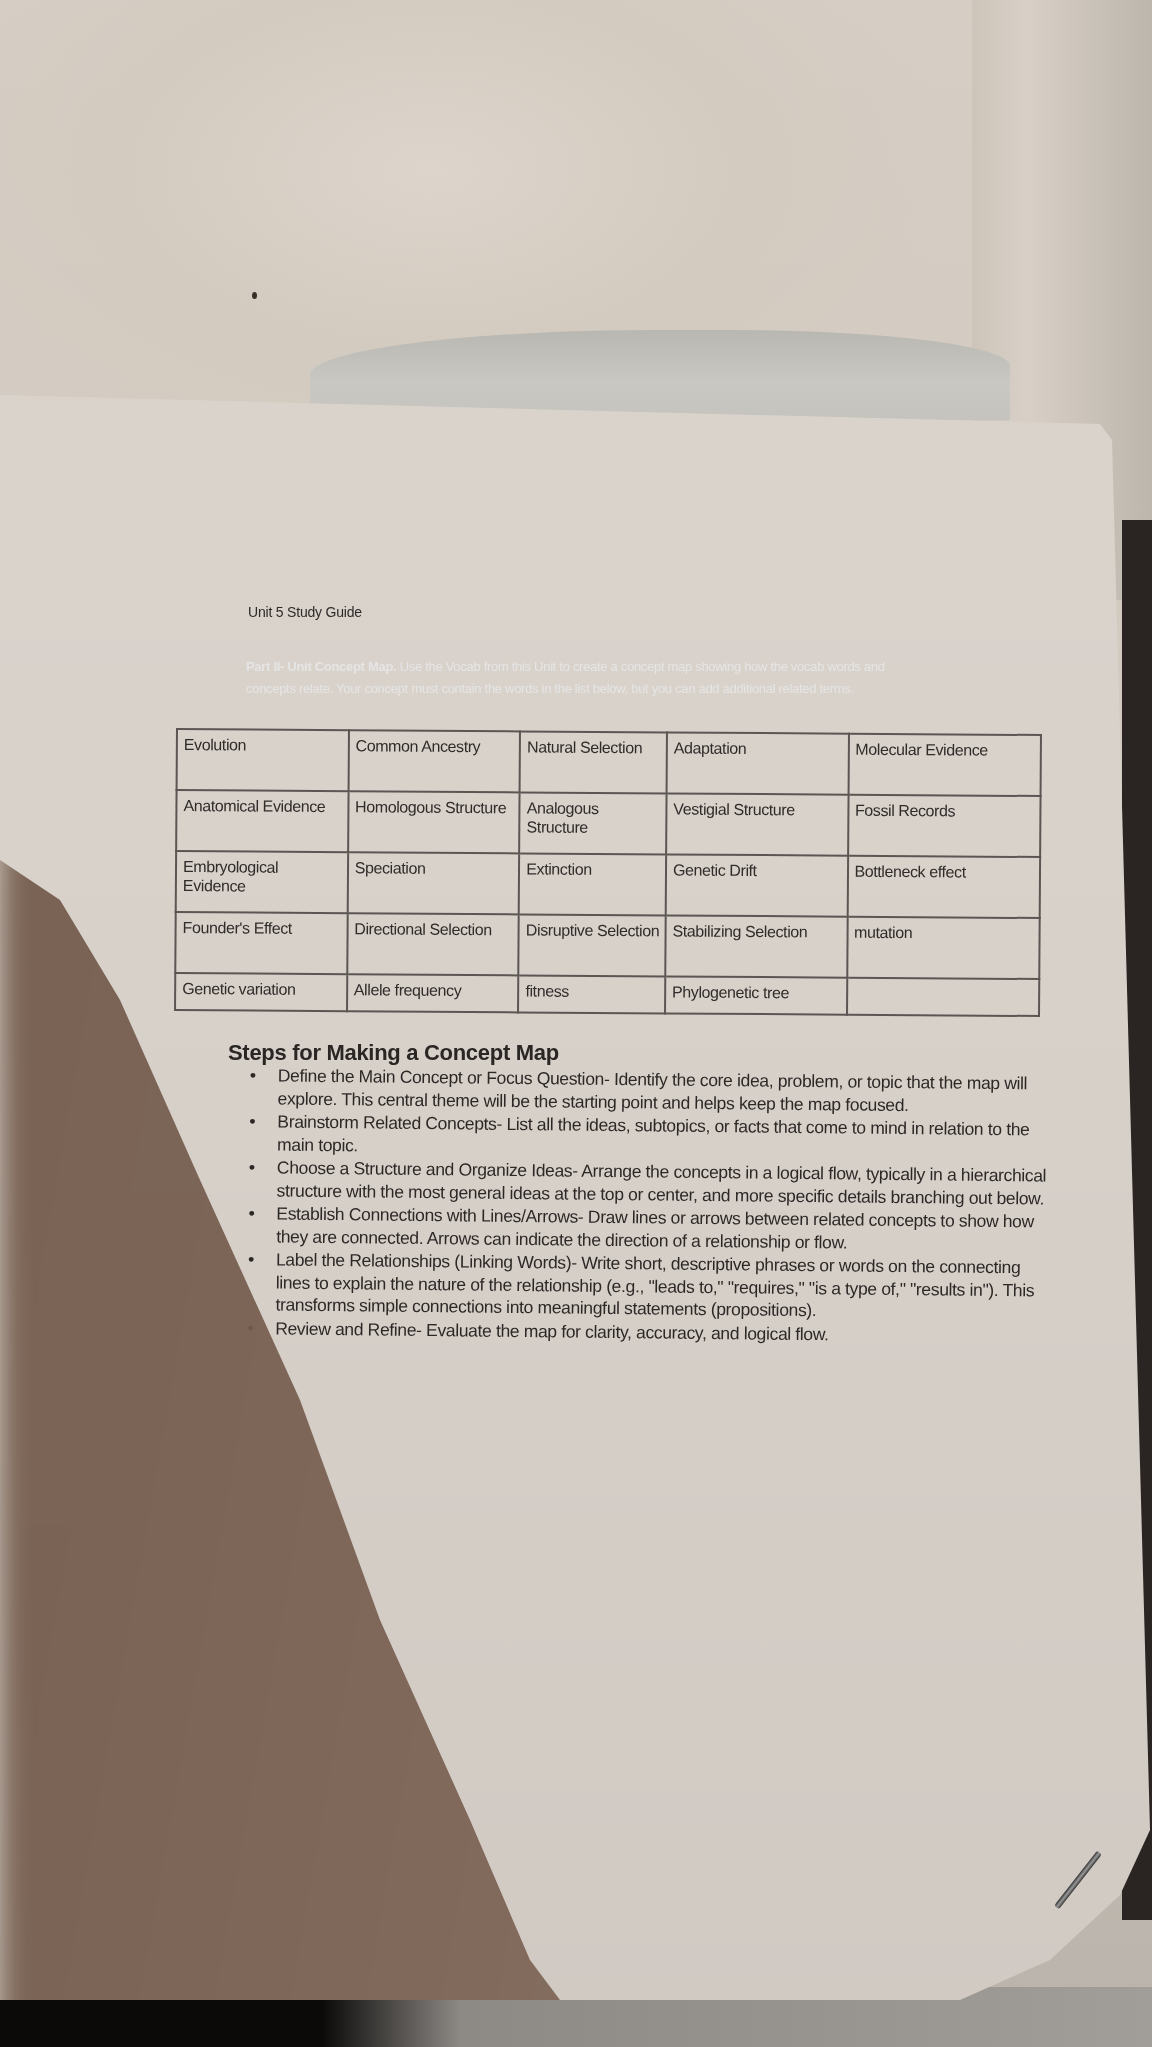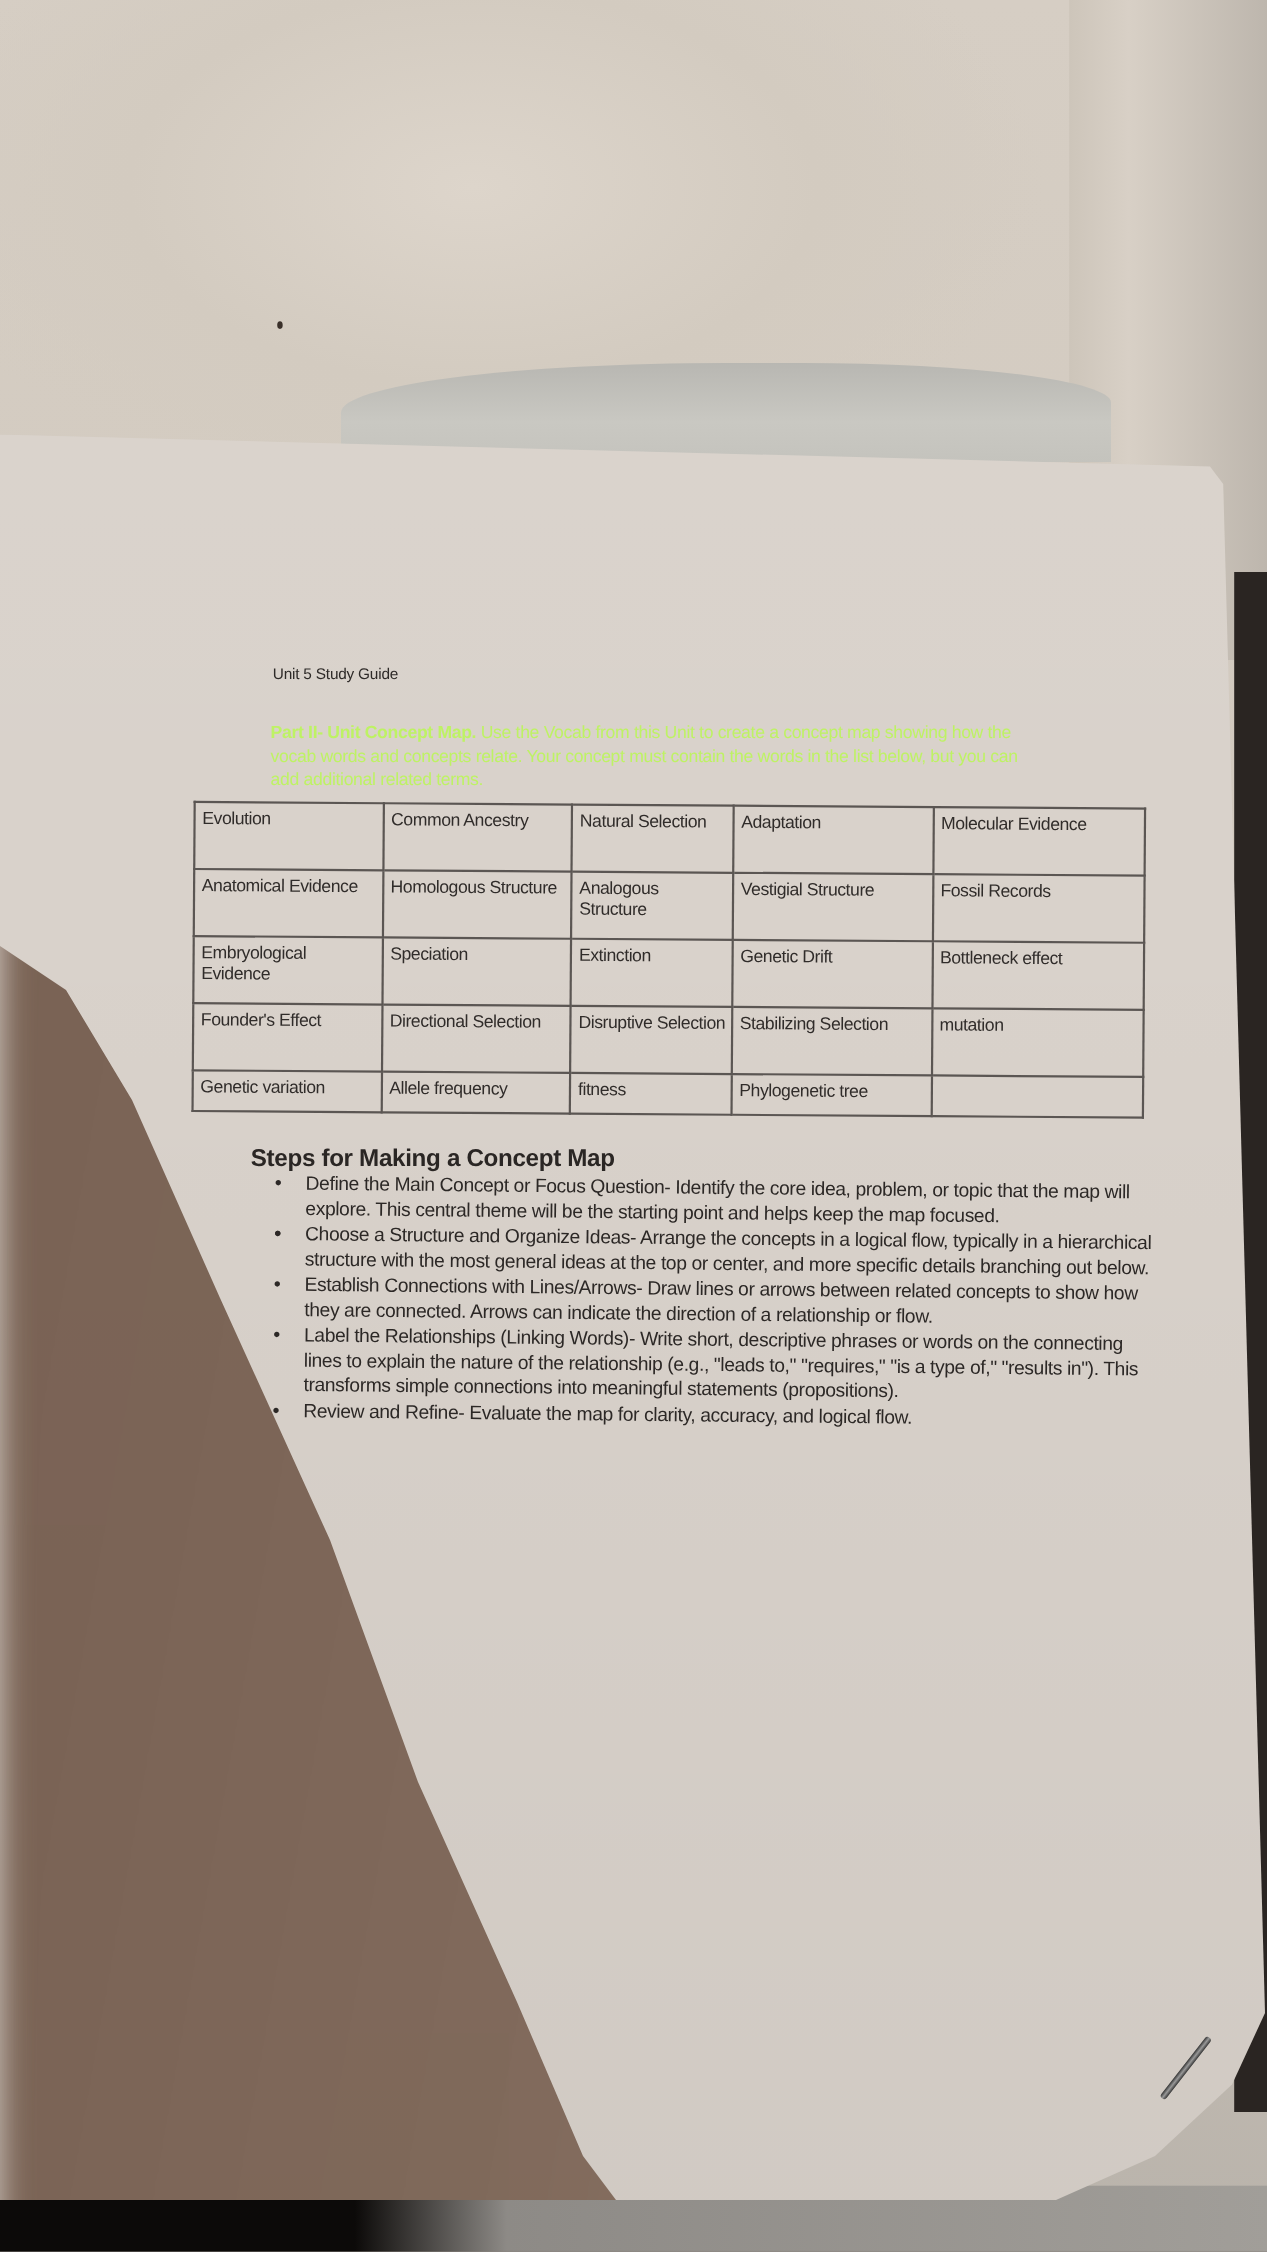--- a/index.html
+++ b/index.html
@@ -101,24 +101,24 @@
       position: absolute;
       left: 248px; top: 604px;
       font-size: 14px;
       letter-spacing: -0.2px;
       color: #2e2a28;
     }
     .intro {
       position: absolute;
       left: 246px; top: 656px;
       width: 680px;
-      font-size: 16px;
+      font-size: 13px;
       line-height: 21.5px;
       letter-spacing: -0.3px;
-      color: #bef264;
+      color: #e5e5e5;
     }
     .intro b { font-weight: bold; }
     .vocab-table {
       position: absolute;
       left: 176px; top: 728px;
       width: 866px;
       border-collapse: collapse;
       font-size: 16px;
       letter-spacing: -0.4px;
       color: #302c2a;
@@ -230,21 +230,21 @@
         <td class="c2">fitness</td>
         <td class="c3">Phylogenetic tree</td>
         <td class="c4"></td>
       </tr>
     </tbody>
   </table>
 
   <div class="steps-title">Steps for Making a Concept Map</div>
   <ul class="steps">
     <li><span class="bullet">•</span><span>Define the Main Concept or Focus Question- Identify the core idea, problem, or topic that the map will explore. This central theme will be the starting point and helps keep the map focused.</span></li>
-    <li><span class="bullet">•</span></li>
+    <li><span class="bullet">•</span><span>Brainstorm Related Concepts- List all the ideas, subtopics, or facts that come to mind in relation to the main topic.</span></li>
     <li><span class="bullet">•</span><span>Choose a Structure and Organize Ideas- Arrange the concepts in a logical flow, typically in a hierarchical structure with the most general ideas at the top or center, and more specific details branching out below.</span></li>
     <li><span class="bullet">•</span><span>Establish Connections with Lines/Arrows- Draw lines or arrows between related concepts to show how they are connected. Arrows can indicate the direction of a relationship or flow.</span></li>
     <li><span class="bullet">•</span><span>Label the Relationships (Linking Words)- Write short, descriptive phrases or words on the connecting lines to explain the nature of the relationship (e.g., "leads to," "requires," "is a type of," "results in"). This transforms simple connections into meaningful statements (propositions).</span></li>
     <li><span class="bullet">•</span><span>Review and Refine- Evaluate the map for clarity, accuracy, and logical flow.</span></li>
   </ul>
 </div>
 
 <div class="shadow"></div>
 <div class="staple"></div>
 

